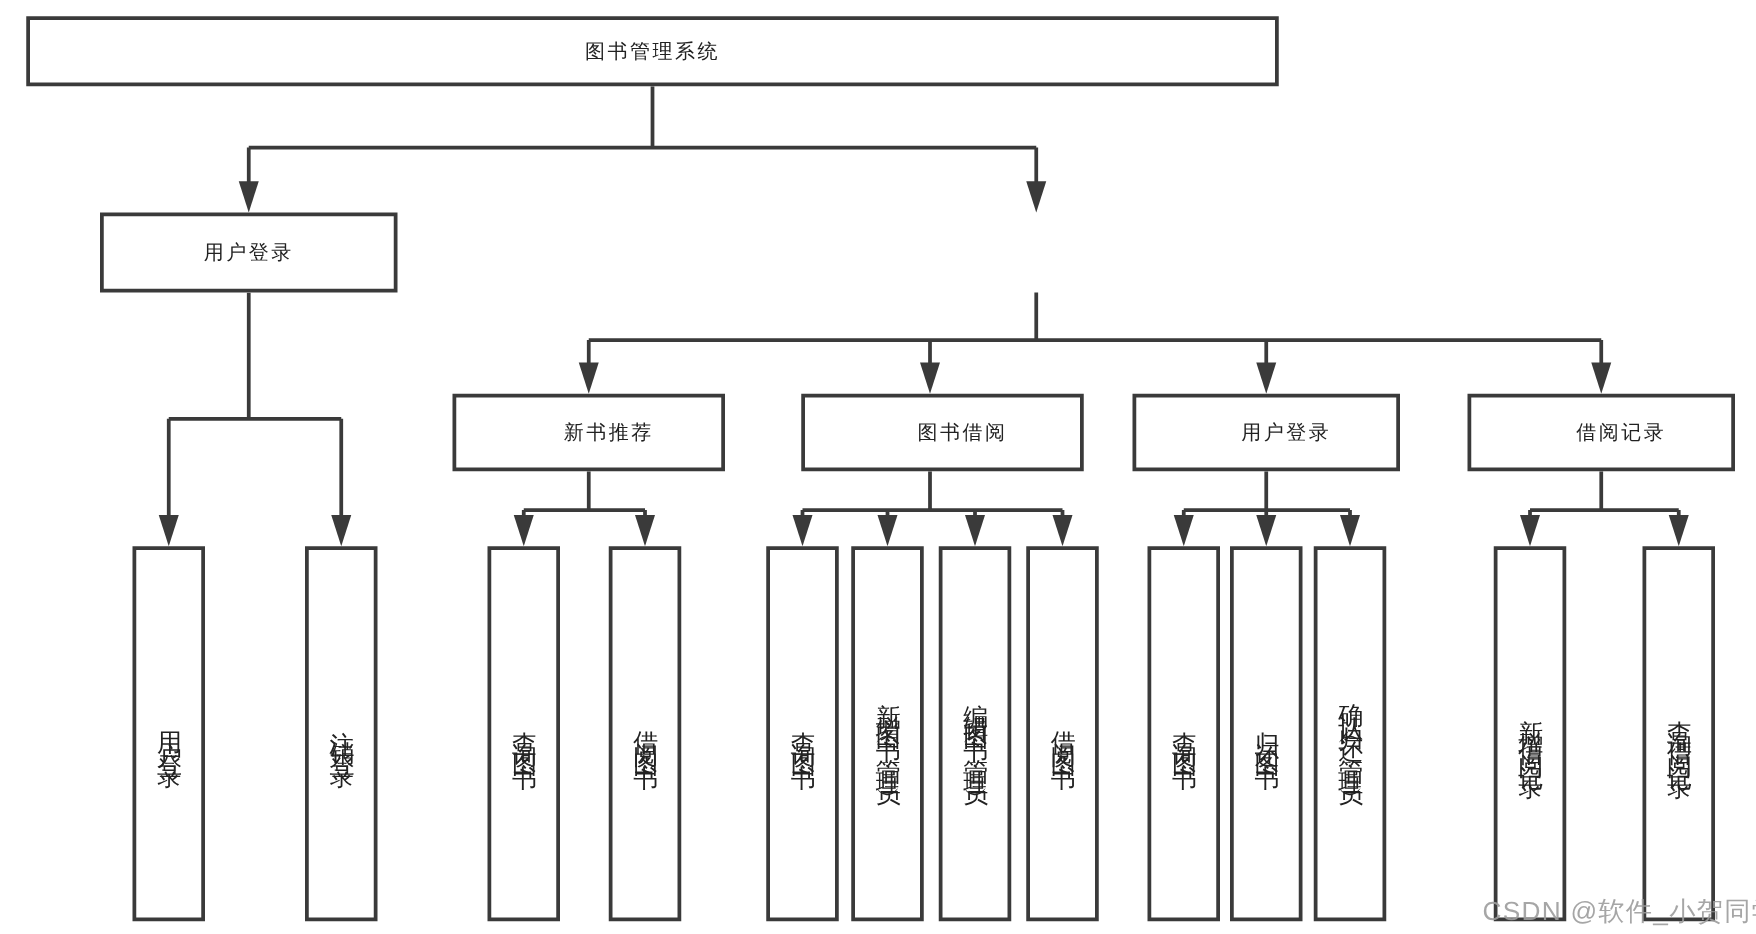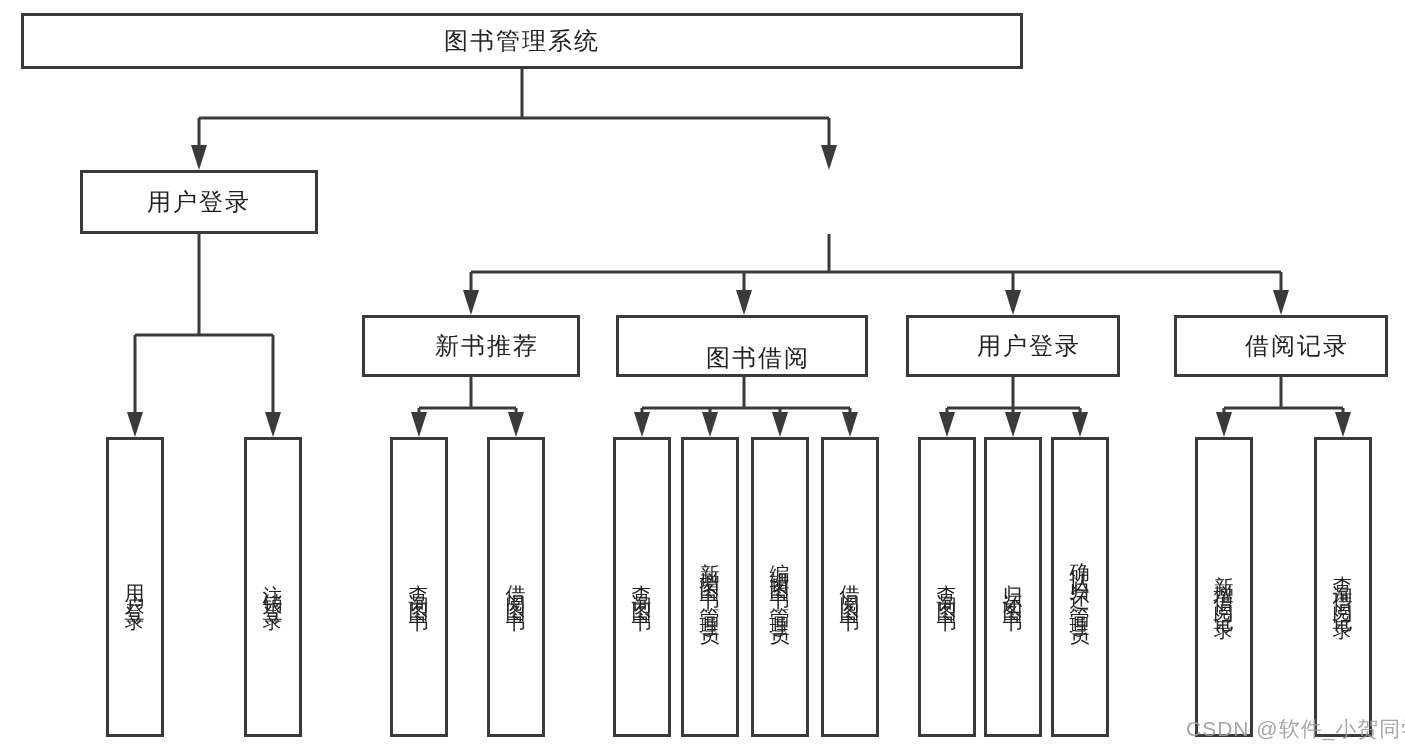--- a/index.html
+++ b/index.html
@@ -38,40 +38,40 @@
   .box{
     position:absolute;
     box-sizing:border-box;
     border:3px solid var(--box-border);
     background:#ffffff;
     display:flex;
     align-items:center;
     justify-content:center;
   }
   .h-label{
-    font-size:24px;
+    font-size:16px;
     color:var(--text);
     letter-spacing:2px;
     white-space:nowrap;
   }
   .v-label{
     writing-mode:vertical-rl;
     text-orientation:mixed;
     font-size:20px;
     letter-spacing:9px;
     color:var(--text);
     line-height:1;
   }
   
   .root-box   {left:21px;  top:13px;  width:1002px; height:56px;}
   .l2-a       {left:80px;  top:170px; width:238px;  height:64px;}
   .l2-b       {left:711px; top:170px; width:236px;  height:64px;}
   .l3         {top:315px;  height:62px;padding-left:32px;}
   .l3-1{left:362px;width:218px;}
-  .l3-2{left:616px;width:252px;align-items:flex-end;}
+  .l3-2{left:641px;width:226px;}
   .l3-3{left:906px;width:214px;}
   .l3-4{left:1174px;width:214px;}
   .leaf       {top:437px;  height:300px; width:58px;}
   .lf-1{left:106px;}  .lf-2{left:244px;}
   .lf-3{left:390px;}  .lf-4{left:487px;}
   .lf-5{left:613px;}  .lf-6{left:681px;}
   .lf-7{left:751px;}  .lf-8{left:821px;}
   .lf-9{left:918px;}  .lf-10{left:984px;} .lf-11{left:1051px;}
   .lf-12{left:1195px;} .lf-13{left:1314px;}
   .watermark{

